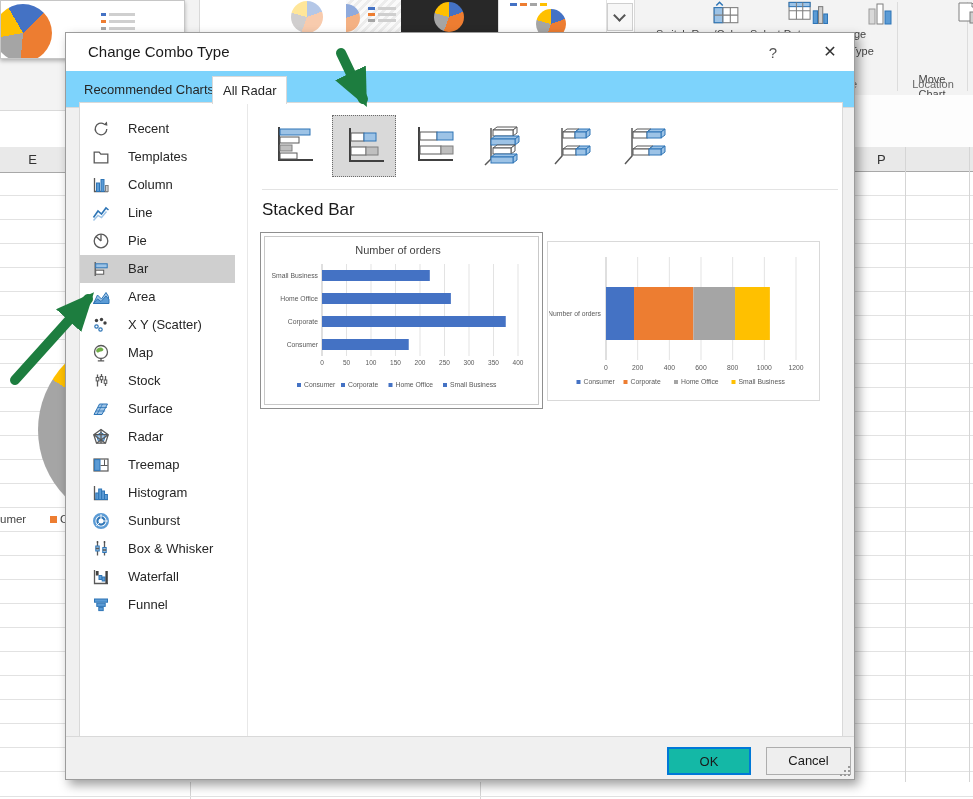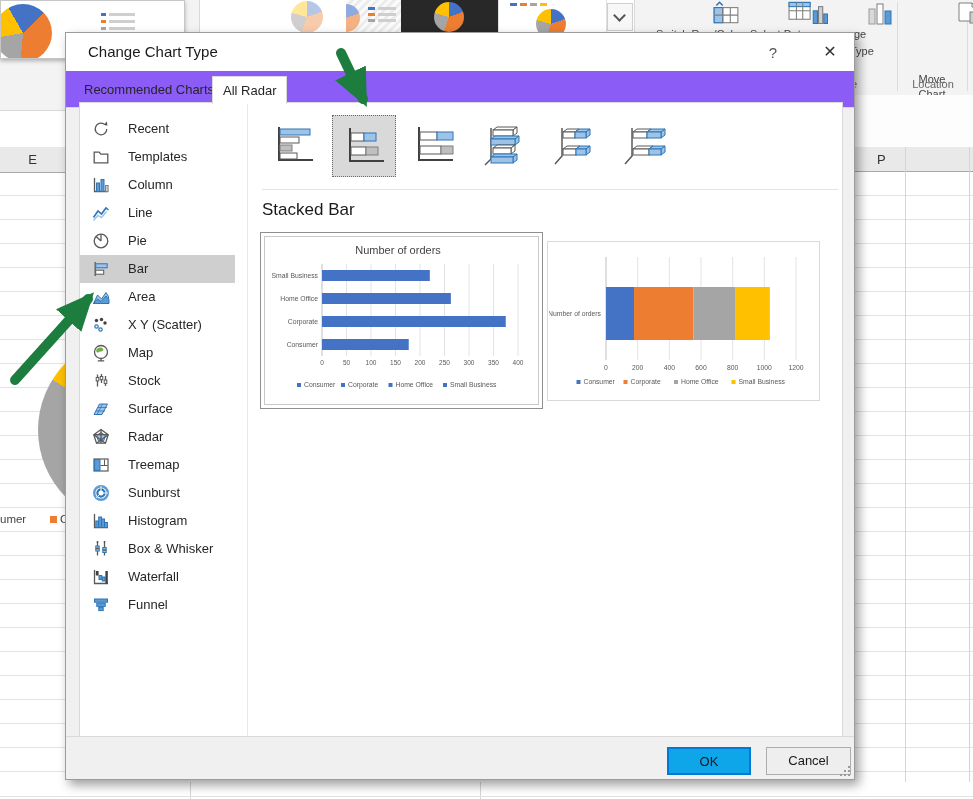--- a/index.html
+++ b/index.html
@@ -35,21 +35,21 @@
   .ws-legend .sq{position:absolute;left:50px;top:4px;width:7px;height:7px;background:#ed7d31;}
   .ws-legend .t1{position:absolute;left:0;top:1px;}
   .ws-legend .t2{position:absolute;left:60px;top:1px;}
   
   .dialog{position:absolute;left:65px;top:32px;width:790px;height:748px;background:#f0f0f0;
     border:1px solid #9c9c9c;box-shadow:4px 5px 10px rgba(0,0,0,.38);z-index:10;box-sizing:border-box;}
   .dlg-top{position:absolute;left:0;top:0;width:100%;height:38px;background:#fff;}
   .dlg-title{position:absolute;left:22px;top:10px;font-size:15px;color:#1a1a1a;}
   .dlg-help{position:absolute;left:698px;top:11px;width:18px;text-align:center;font-size:15px;color:#555;cursor:pointer;}
   .dlg-close{position:absolute;left:753px;top:9px;width:22px;text-align:center;font-size:16px;color:#333;cursor:pointer;}
-  .tabband{position:absolute;left:0;top:38px;width:100%;height:37px;background:#8b5cf6;border-bottom:1px solid #d9d9d9;box-sizing:border-box;}
+  .tabband{position:absolute;left:0;top:38px;width:100%;height:37px;background:#7dd3fc;border-bottom:1px solid #d9d9d9;box-sizing:border-box;}
   .tab{position:absolute;top:7px;height:24px;line-height:24px;font-size:13px;color:#262626;padding:0 10px;cursor:pointer;}
   .tab.inactive{left:8px;}
   .tab.active{left:146px;top:5px;height:27px;line-height:27px;background:#fff;border:1px solid #d9d9d9;border-bottom:none;z-index:3;}
   .content{position:absolute;left:13px;top:69px;width:764px;height:637px;background:#fff;border:1px solid #d9d9d9;box-sizing:border-box;}
   .ct-list{position:absolute;left:0;top:0;width:168px;height:635px;border-right:1px solid #e8e8e8;box-sizing:border-box;}
   .ct-item{position:relative;height:28px;cursor:pointer;}
   .ct-item.selected{background:#cfcfcf;width:155px;}
   .ct-icon{position:absolute;left:12px;top:5px;width:18px;height:18px;}
   .ct-icon svg{width:18px;height:18px;}
   .ct-label{position:absolute;left:48px;top:6px;font-size:13px;color:#262626;}
@@ -59,21 +59,21 @@
   .sep{position:absolute;left:182px;top:86px;width:576px;height:1px;background:#e3e3e3;}
   .section-title{position:absolute;left:182px;top:97px;font-size:17px;color:#1a1a1a;}
   .preview{position:absolute;background:#fff;cursor:pointer;}
   .preview.sel{left:180px;top:129px;width:281px;height:175px;border:1px solid #8f8f8f;}
   .preview.sel .inner{position:absolute;left:3px;top:3px;right:3px;bottom:3px;border:1px solid #c9c9c9;}
   .preview.alt{left:467px;top:138px;width:271px;height:158px;border:1px solid #d9d9d9;}
   .preview.alt .inner{position:absolute;left:1px;top:1px;right:1px;bottom:1px;}
   .footer{position:absolute;left:0;bottom:0;width:100%;height:43px;background:#f0f0f0;border-top:1px solid #d9d9d9;box-sizing:border-box;}
   .btn{position:absolute;top:10px;height:28px;font-size:13px;color:#1a1a1a;text-align:center;line-height:26px;cursor:pointer;box-sizing:border-box;
     font-family:"Liberation Sans",sans-serif;}
-  .btn.ok{left:601px;width:84px;background:#0ea5e9;border:2px solid #0078d7;}
+  .btn.ok{left:601px;width:84px;background:#14b8a6;border:2px solid #0078d7;}
   .btn.cancel{left:700px;width:85px;background:#eeeeee;border:1px solid #adadad;}
   .grip{position:absolute;right:3px;bottom:3px;width:13px;height:13px;}
   
   .ax{fill:none;stroke:#404040;stroke-width:2;}
   .bf{fill:#9dc3e6;stroke:#2e75b6;}
   .wf{fill:#fff;stroke:#595959;}
   .gf{fill:#bfbfbf;stroke:#7f7f7f;}
   .ib{fill:#9dc3e6;stroke:#2e75b6;stroke-width:1;}
   .ig{fill:#cfcfcf;stroke:#7f7f7f;stroke-width:1;}
   .id{fill:none;stroke:#595959;stroke-width:1.3;}
@@ -180,21 +180,21 @@
 
   <div class="ws-pie"></div>
   <div class="ws-legend">
     <span class="t1">umer</span>
     <span class="sq"></span>
     <span class="t2">C</span>
   </div>
 
   <div class="dialog">
     <div class="dlg-top"></div>
-    <div class="dlg-title">Change Chart Type</div>
+    <div class="dlg-title">Change Combo Type</div>
     <div class="dlg-help">?</div>
     <div class="dlg-close">✕</div>
 
     <div class="tabband">
       <div class="tab inactive">Recommended Charts</div>
       <div class="tab active">All Radar</div>
     </div>
 
     <div class="content">
       <div class="ct-list" id="chart-type-list">
@@ -294,35 +294,35 @@
           <div class="ct-item">
             <span class="ct-icon"><svg viewBox="0 0 18 18">
                 <rect x="2" y="3" width="14" height="12" fill="#fff" stroke="#595959" stroke-width="1.2"></rect>
                 <rect class="is" x="2.6" y="3.6" width="5.4" height="10.8" stroke="none"></rect>
                 <path d="M8.6 9.5h7M12.5 3.6v5.9" stroke="#595959" fill="none"></path>
               </svg></span>
             <span class="ct-label">Treemap</span>
           </div>
           <div class="ct-item">
             <span class="ct-icon"><svg viewBox="0 0 18 18">
-                <circle cx="9" cy="9" r="6.8" fill="none" stroke="#5b9bd5" stroke-width="2.4"></circle>
-                <circle cx="9" cy="9" r="3.6" fill="none" stroke="#2e75b6" stroke-width="2.2"></circle>
-                <path d="M9 2.2V9M15.8 9H9M4.2 13.8L9 9" stroke="#fff" stroke-width=".9" fill="none"></path>
-              </svg></span>
-            <span class="ct-label">Sunburst</span>
-          </div>
-          <div class="ct-item">
-            <span class="ct-icon"><svg viewBox="0 0 18 18">
                 <path class="id" d="M2.5 2v13.5H16" stroke-width="1"></path>
                 <rect class="is" x="3.8" y="9" width="2.9" height="6.5"></rect>
                 <rect class="is" x="6.7" y="5" width="2.9" height="10.5"></rect>
                 <rect class="is" x="9.6" y="7" width="2.9" height="8.5"></rect>
                 <rect class="is" x="12.5" y="10.5" width="2.9" height="5"></rect>
               </svg></span>
             <span class="ct-label">Histogram</span>
+          </div>
+          <div class="ct-item">
+            <span class="ct-icon"><svg viewBox="0 0 18 18">
+                <circle cx="9" cy="9" r="6.8" fill="none" stroke="#5b9bd5" stroke-width="2.4"></circle>
+                <circle cx="9" cy="9" r="3.6" fill="none" stroke="#2e75b6" stroke-width="2.2"></circle>
+                <path d="M9 2.2V9M15.8 9H9M4.2 13.8L9 9" stroke="#fff" stroke-width=".9" fill="none"></path>
+              </svg></span>
+            <span class="ct-label">Sunburst</span>
           </div>
           <div class="ct-item">
             <span class="ct-icon"><svg viewBox="0 0 18 18">
                 <path class="id" d="M5.5 2.5v13M12.5 2.5v13" stroke-width="1"></path>
                 <rect class="ib" x="3.8" y="6" width="3.4" height="5"></rect>
                 <rect class="ib" x="10.8" y="7.5" width="3.4" height="5"></rect>
                 <path class="id" d="M3.8 8.5h3.4M10.8 10h3.4" stroke-width="1"></path>
                 <circle cx="5.5" cy="2" r=".9" fill="#404040"></circle>
                 <circle cx="12.5" cy="2" r=".9" fill="#404040"></circle>
               </svg></span>

